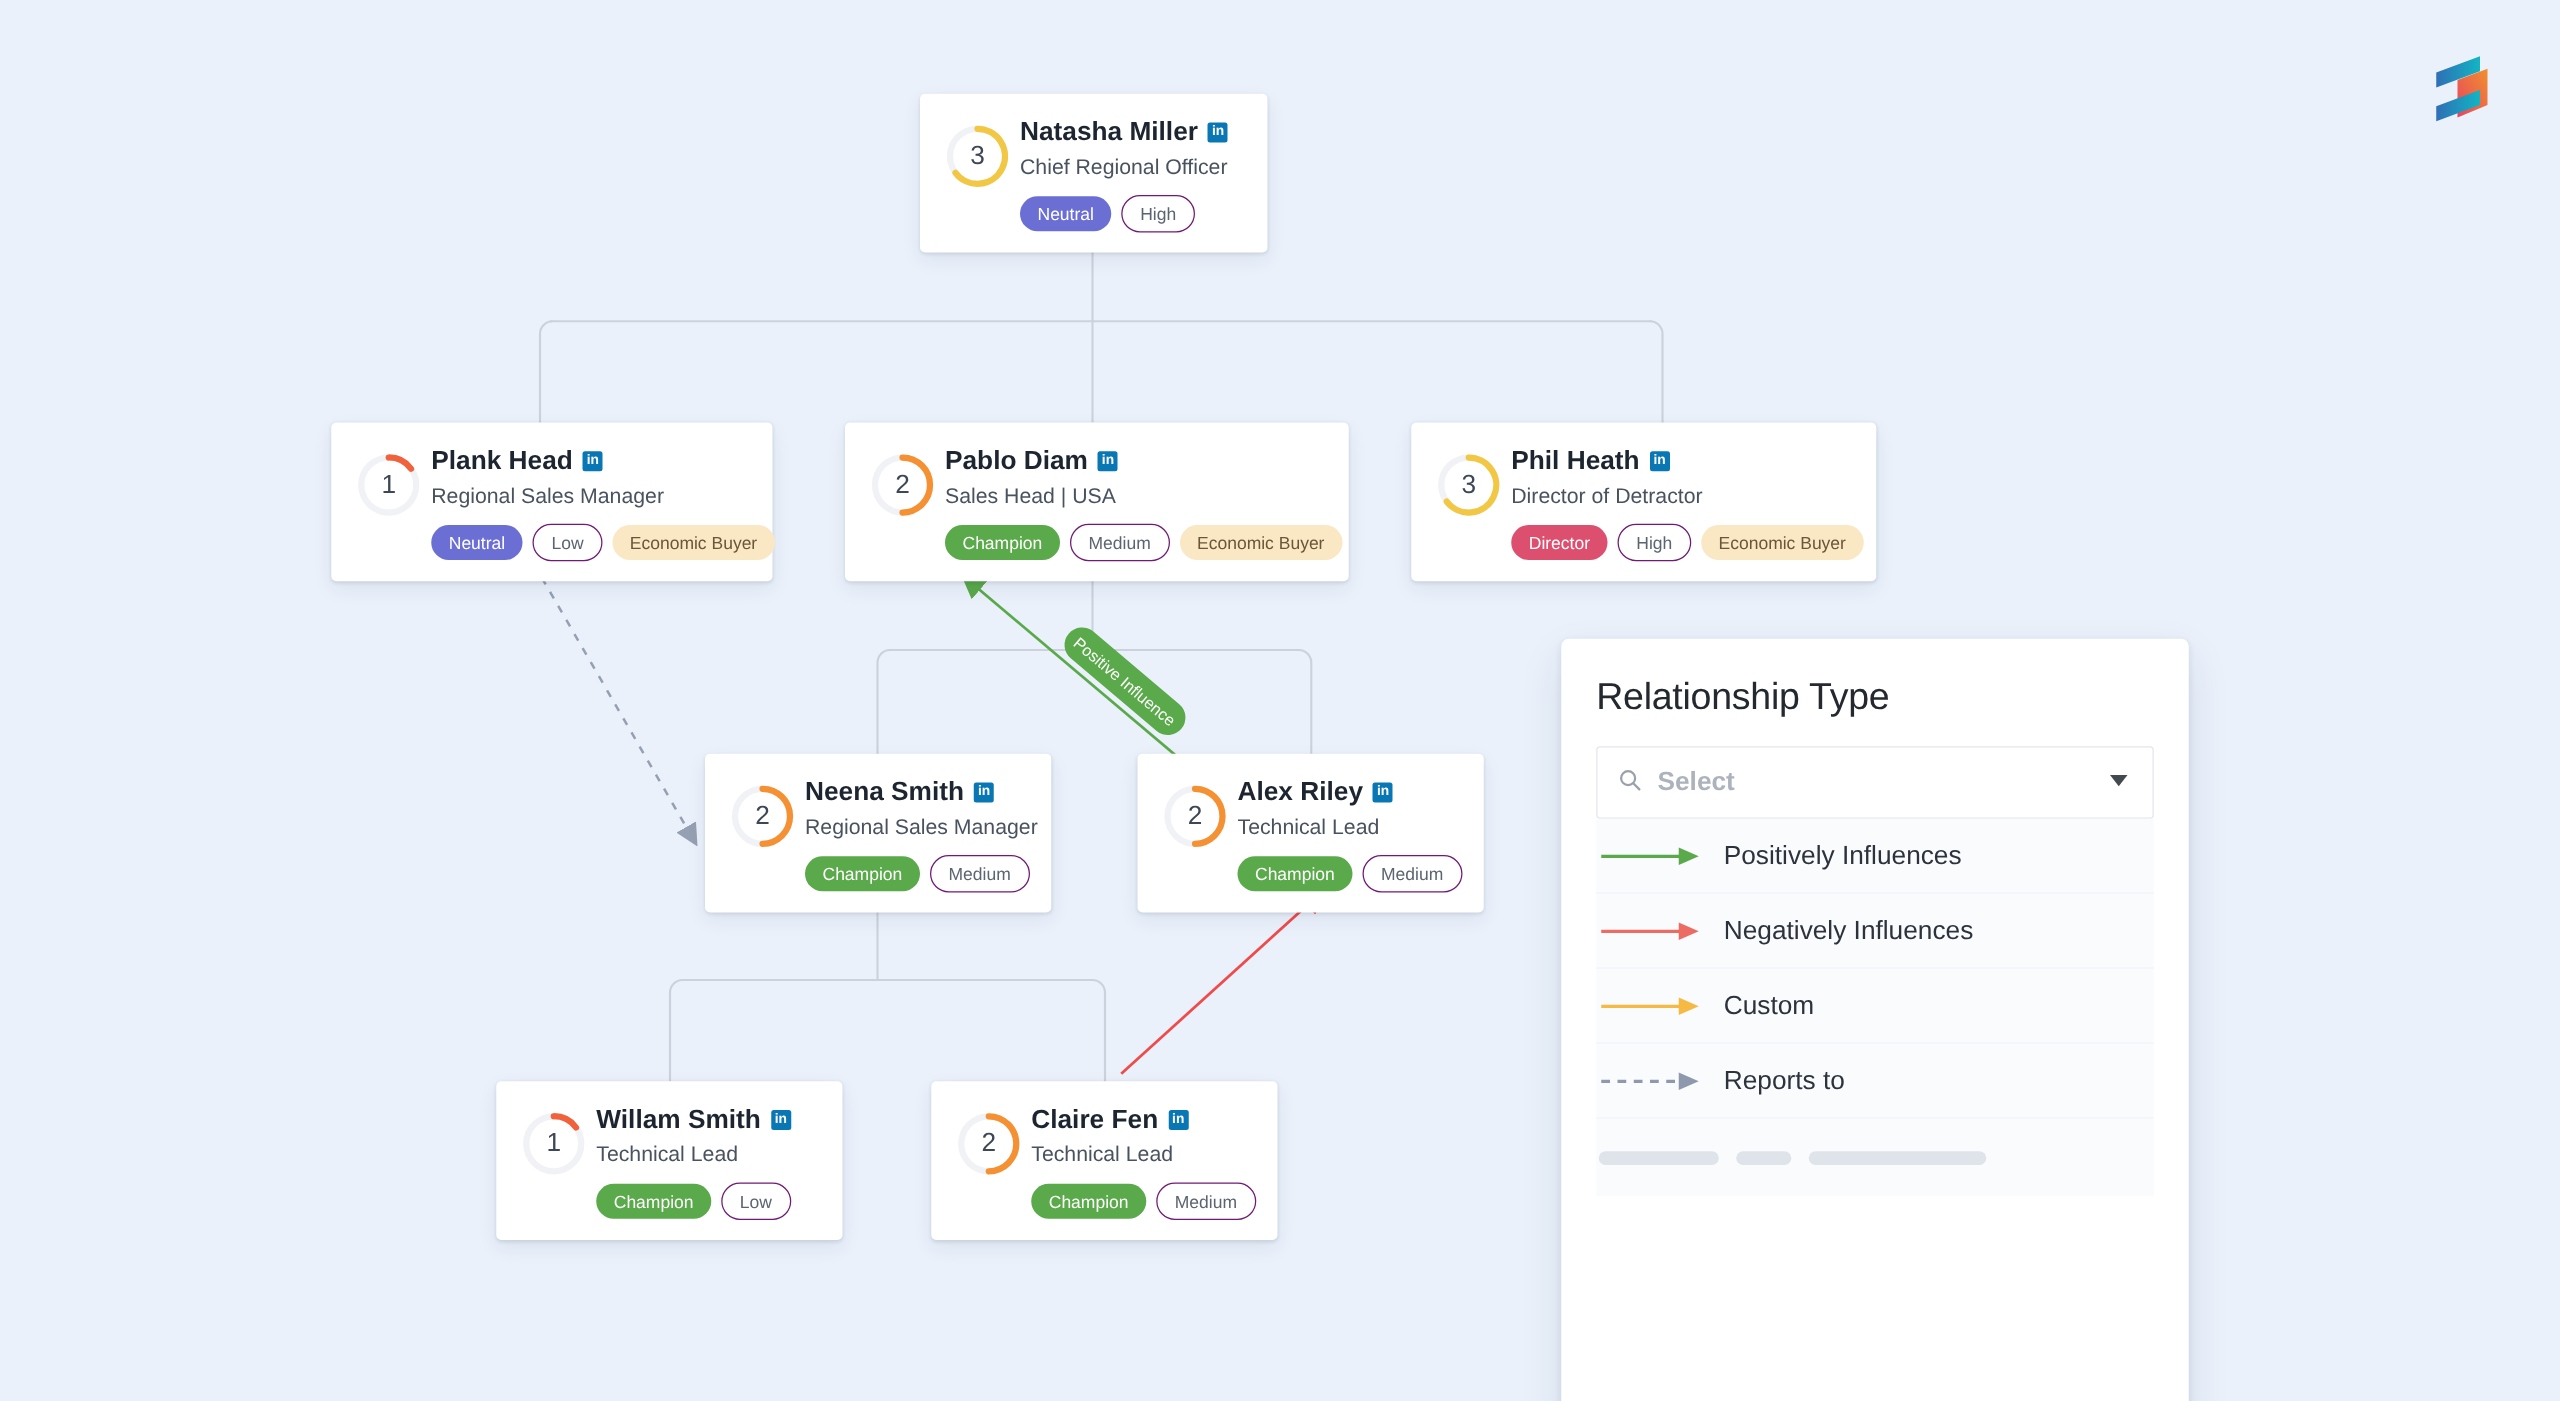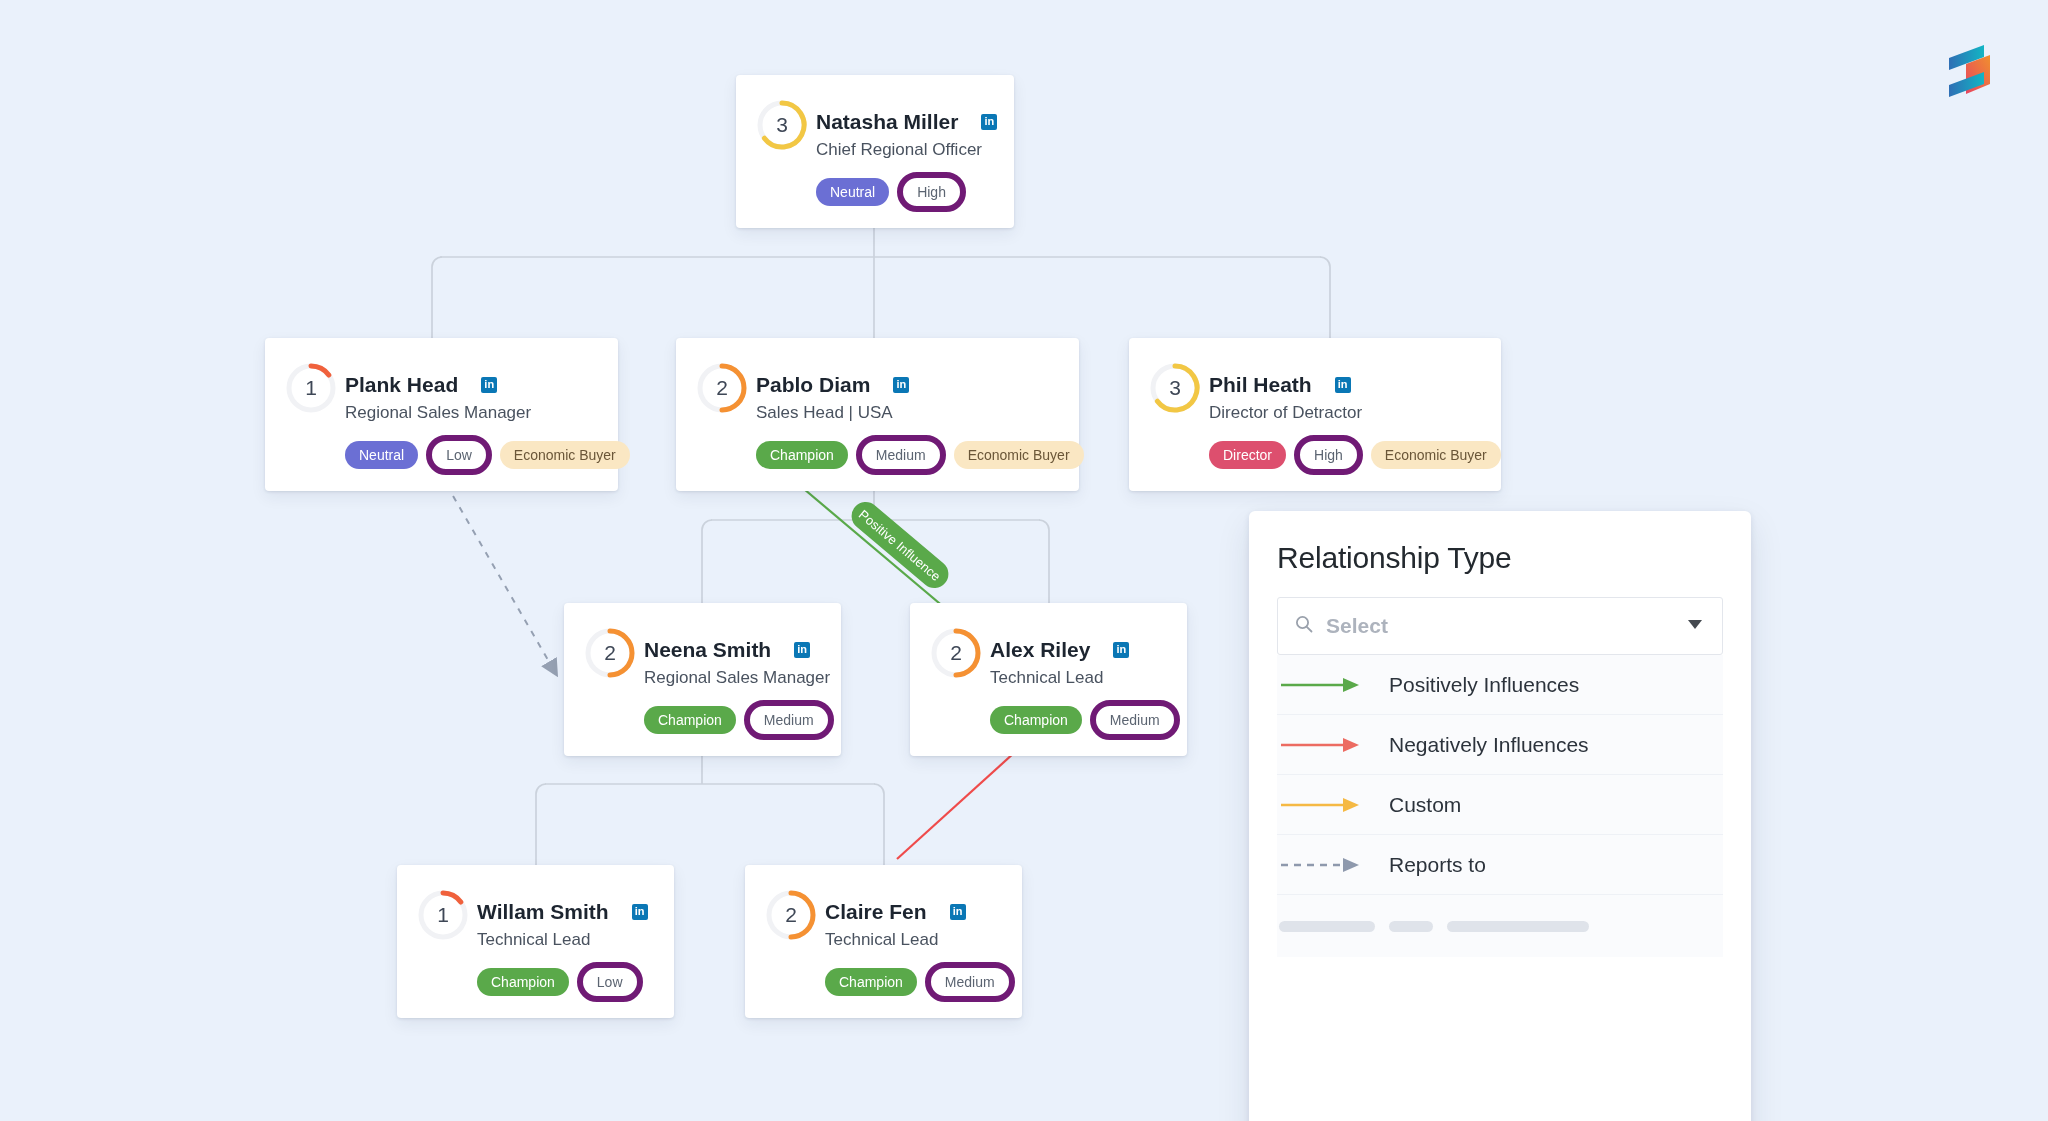--- a/index.html
+++ b/index.html
@@ -67,23 +67,22 @@
     font-size: 21px;
     color: #3e4756;
     font-weight: 400;
   }
 
   .card-body { padding-top: 2px; }
 
   .name-row {
     display: flex;
     align-items: center;
-    gap: 23px;
+    gap: 8px;
     line-height: 1;
-    margin-top: 16px;
   }
   .person-name {
     font-size: 21px;
     font-weight: bold;
     color: #1d2530;
     white-space: nowrap;
   }
   .li-icon {
     width: 16px; height: 16px;
     background: #0a77b5;
@@ -114,21 +113,21 @@
   .badge {
     font-size: 14px;
     line-height: 1;
     padding: 7px 14px;
     border-radius: 20px;
     white-space: nowrap;
   }
   .badge.solid-neutral  { background: #6b6fd4; color: #fff; }
   .badge.solid-champion { background: #5aa94a; color: #fff; }
   .badge.solid-detractor{ background: #dd4f6e; color: #fff; }
-  .badge.outline        { background: #fff; color: #5b6471; border: 6px solid #701a75; }
+  .badge.outline        { background: #fff; color: #5b6471; border: 1px solid #701a75; }
   .badge.tan            { background: #fae7c3; color: #6a5638; }
 
   
   #panel {
     position: absolute;
     left: 1249px;
     top: 511px;
     width: 502px;
     height: 633px;
     background: #ffffff;
@@ -157,21 +156,21 @@
     flex: 1;
     font-size: 21px;
     color: #adb3bd;
     font-weight: bold;
   }
   .opt-list { }
   .opt-row {
     height: 60px;
     display: flex;
     align-items: center;
-    gap: 18px;
+    gap: 8px;
     border-bottom: 1px solid #eef1f6;
     background: #fafbfd;
     padding: 0 2px;
   }
   .opt-label {
     font-size: 21px;
     color: #2c333c;
   }
   .opt-arrow { flex: 0 0 92px; height: 18px; }
   .skeleton-row {

